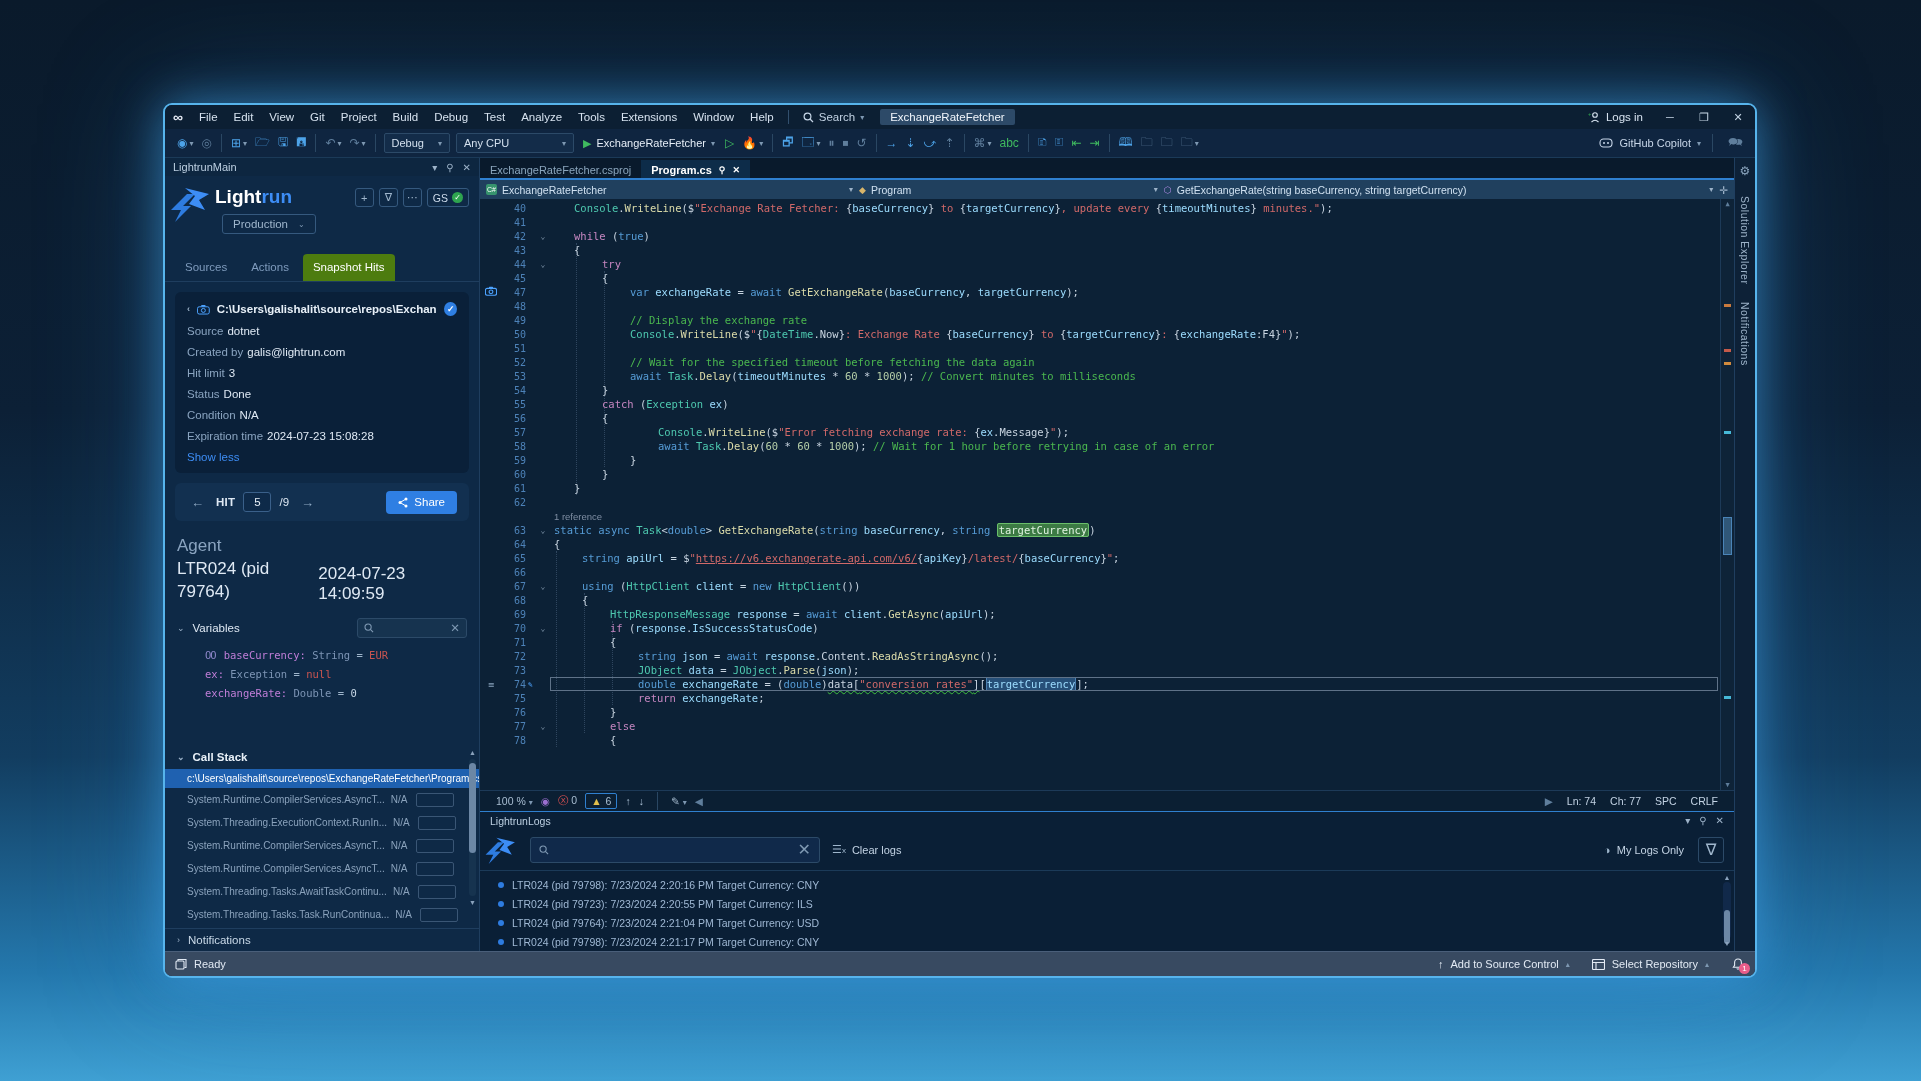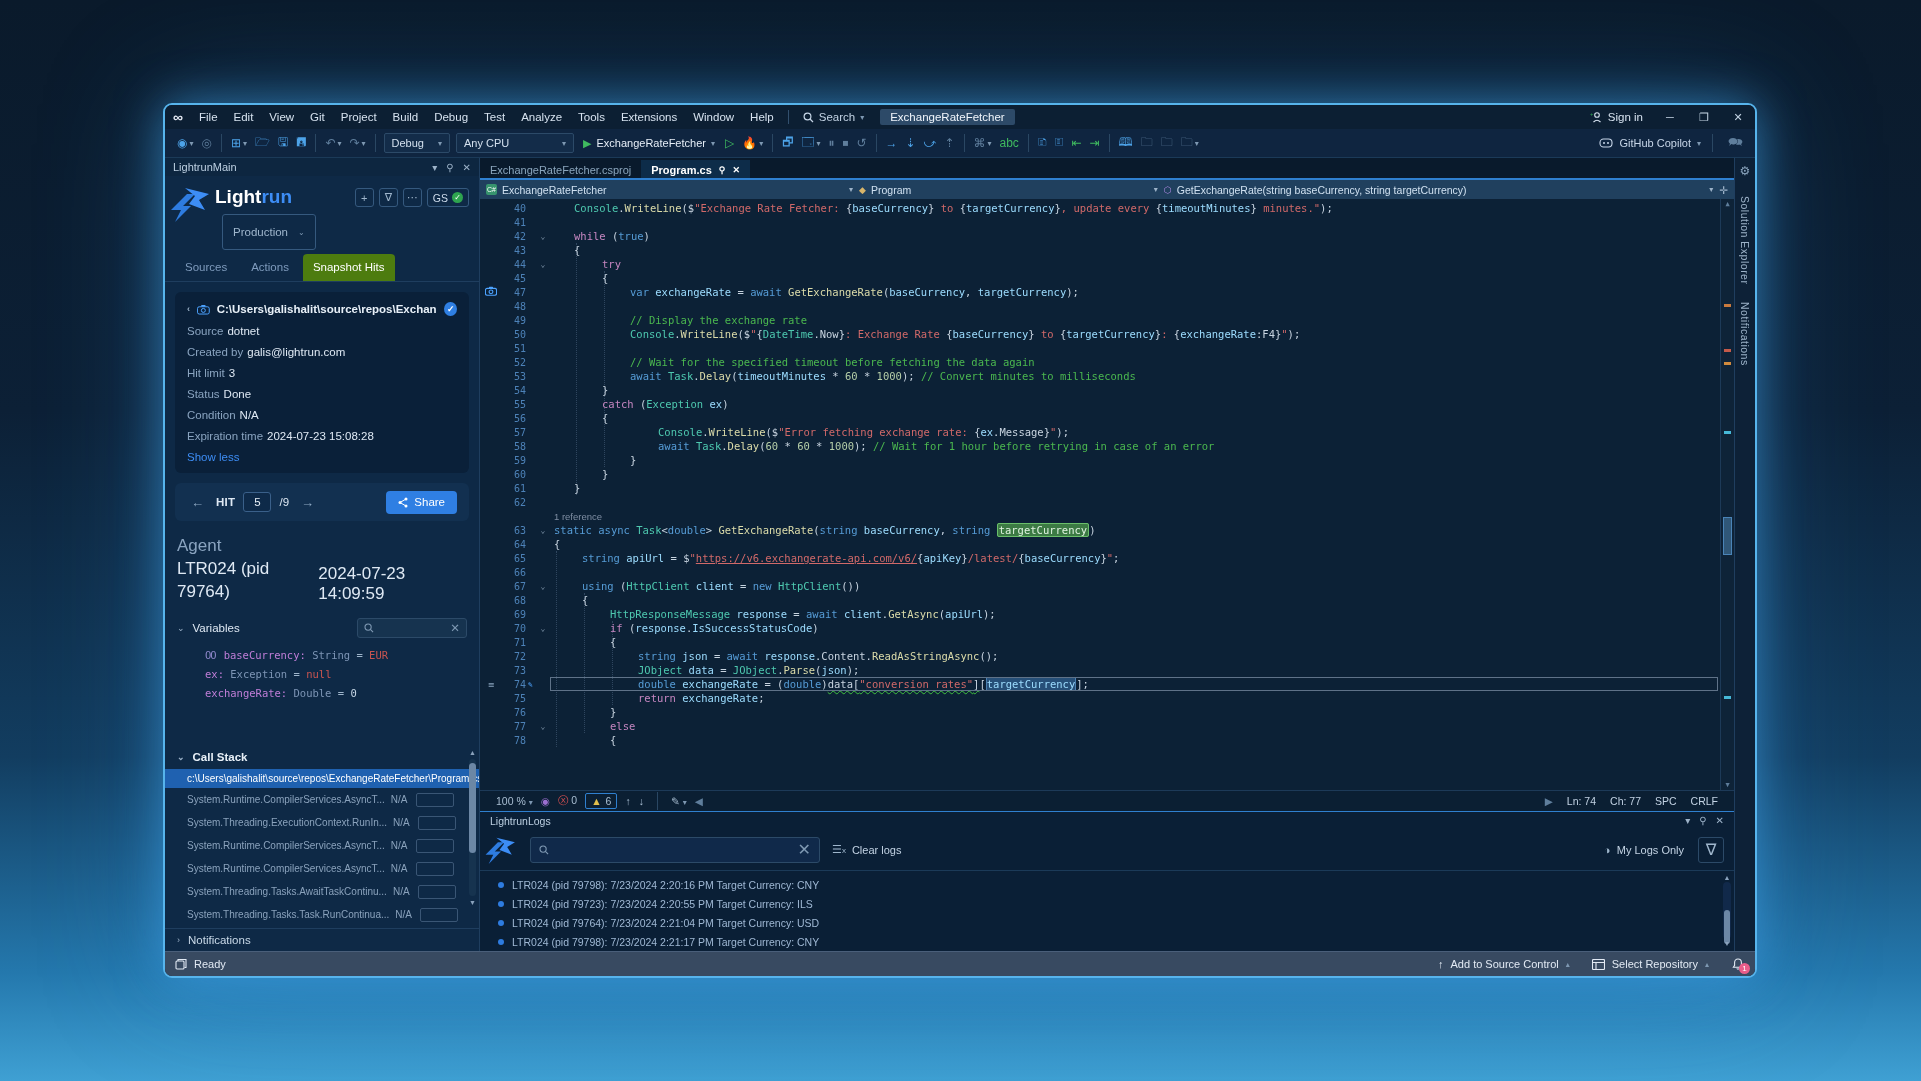--- a/index.html
+++ b/index.html
@@ -36,21 +36,21 @@
   .run-btn { display:flex; align-items:center; gap:5px; color:#e6eef7; padding:0 6px; }
   .toolbar-right { margin-left:auto; display:flex; align-items:center; gap:6px; color:#c7d6e8; }
   
   .left-panel { position:absolute; left:0; top:53px; width:315px; bottom:25px; background:#0e2946; border-right:1px solid #1f3e5f; display:flex; flex-direction:column; overflow:hidden; }
   .panel-titlebar { height:18px; display:flex; align-items:center; padding:0 8px; font-size:11px; color:#bdd0e2; background:#0d2640; flex:none; }
   .pt-icons { margin-left:auto; display:flex; gap:9px; color:#9db3c9; font-size:10px; }
   .lr-head { position:relative; height:72px; flex:none; }
   .lr-logo { position:absolute; left:4px; top:8px; }
   .lr-title { position:absolute; left:50px; top:10px; font-size:19px; font-weight:bold; color:#ffffff; }
   .lr-title .run { color:#3d8df5;text-align:center; }
-  .prod-box { position:absolute; left:57px; top:38px; border:1px solid #35597e; border-radius:3px; padding:11px 10px; font-size:11.5px; color:#9fb6cc; display:flex; gap:10px; align-items:center; }
+  .prod-box { position:absolute; left:57px; top:38px; border:1px solid #35597e; border-radius:3px; padding:3px 10px; font-size:11.5px; color:#9fb6cc; display:flex; gap:10px; align-items:center; }
   .lr-actions { position:absolute; right:10px; top:12px; display:flex; gap:5px; align-items:center; }
   .sq-btn { width:19px; height:19px; border:1px solid #35597e; border-radius:3px; display:flex; align-items:center; justify-content:center; color:#9fb6cc; font-size:11px; }
   .gs-badge { height:19px; border:1px solid #35597e; border-radius:3px; display:flex; align-items:center; gap:4px; padding:0 5px; font-size:10.5px; color:#cfdded; }
   .gs-check { width:11px; height:11px; border-radius:50%; background:#2ea44f; color:#fff; font-size:8px; display:flex; align-items:center; justify-content:center; }
   .lr-tabs { display:flex; padding:0 10px; gap:4px; border-bottom:1px solid #1f3e5f; flex:none; margin-top:6px; }
   .lr-tab { padding:7px 10px 8px; font-size:11.5px; color:#7f9bbd; }
   .lr-tab.active { color:#ffffff; font-weight:normal; background:#4d7c0f; border-radius:4px 4px 0 0; }
   .snap-card { margin:10px 10px 6px; background:#0a2039; border-radius:6px; padding:10px 12px; flex:none; }
   .snap-path-row { display:flex; align-items:center; gap:7px; font-size:11.5px; color:#e8f0f8; font-weight:bold; }
   .snap-check { margin-left:auto; width:14px; height:14px; border-radius:50%; background:#2f7fe3; color:#fff; font-size:9px; display:flex; align-items:center; justify-content:center; }
@@ -186,21 +186,21 @@
       <span class="caret">▾</span>
     </span>
     <span class="doc-pill">ExchangeRateFetcher</span>
     <div class="title-right">
       <span class="signin">
         <svg class="ico" width="13" height="12" viewBox="0 0 13 12">
             <circle cx="7" cy="4" r="2.3" fill="none" stroke="#d6e2ef" stroke-width="1.1"></circle>
             <path d="M3.5 11 Q7 7.5 10.5 11" fill="none" stroke="#d6e2ef" stroke-width="1.1"></path>
             <text x="0" y="5" font-size="6" fill="#2ea44f">+</text>
           </svg>
-        <span>Sign in</span>
+        <span>Logs in</span>
       </span>
       <span class="win-btn">─</span>
       <span class="win-btn">❐</span>
       <span class="win-btn">✕</span>
     </div>
   </div>
 
   <div class="toolbar">
     <span class="tool-ico blue">◉<span class="caret">▾</span></span>
     <span class="tool-ico dim">◎</span>

